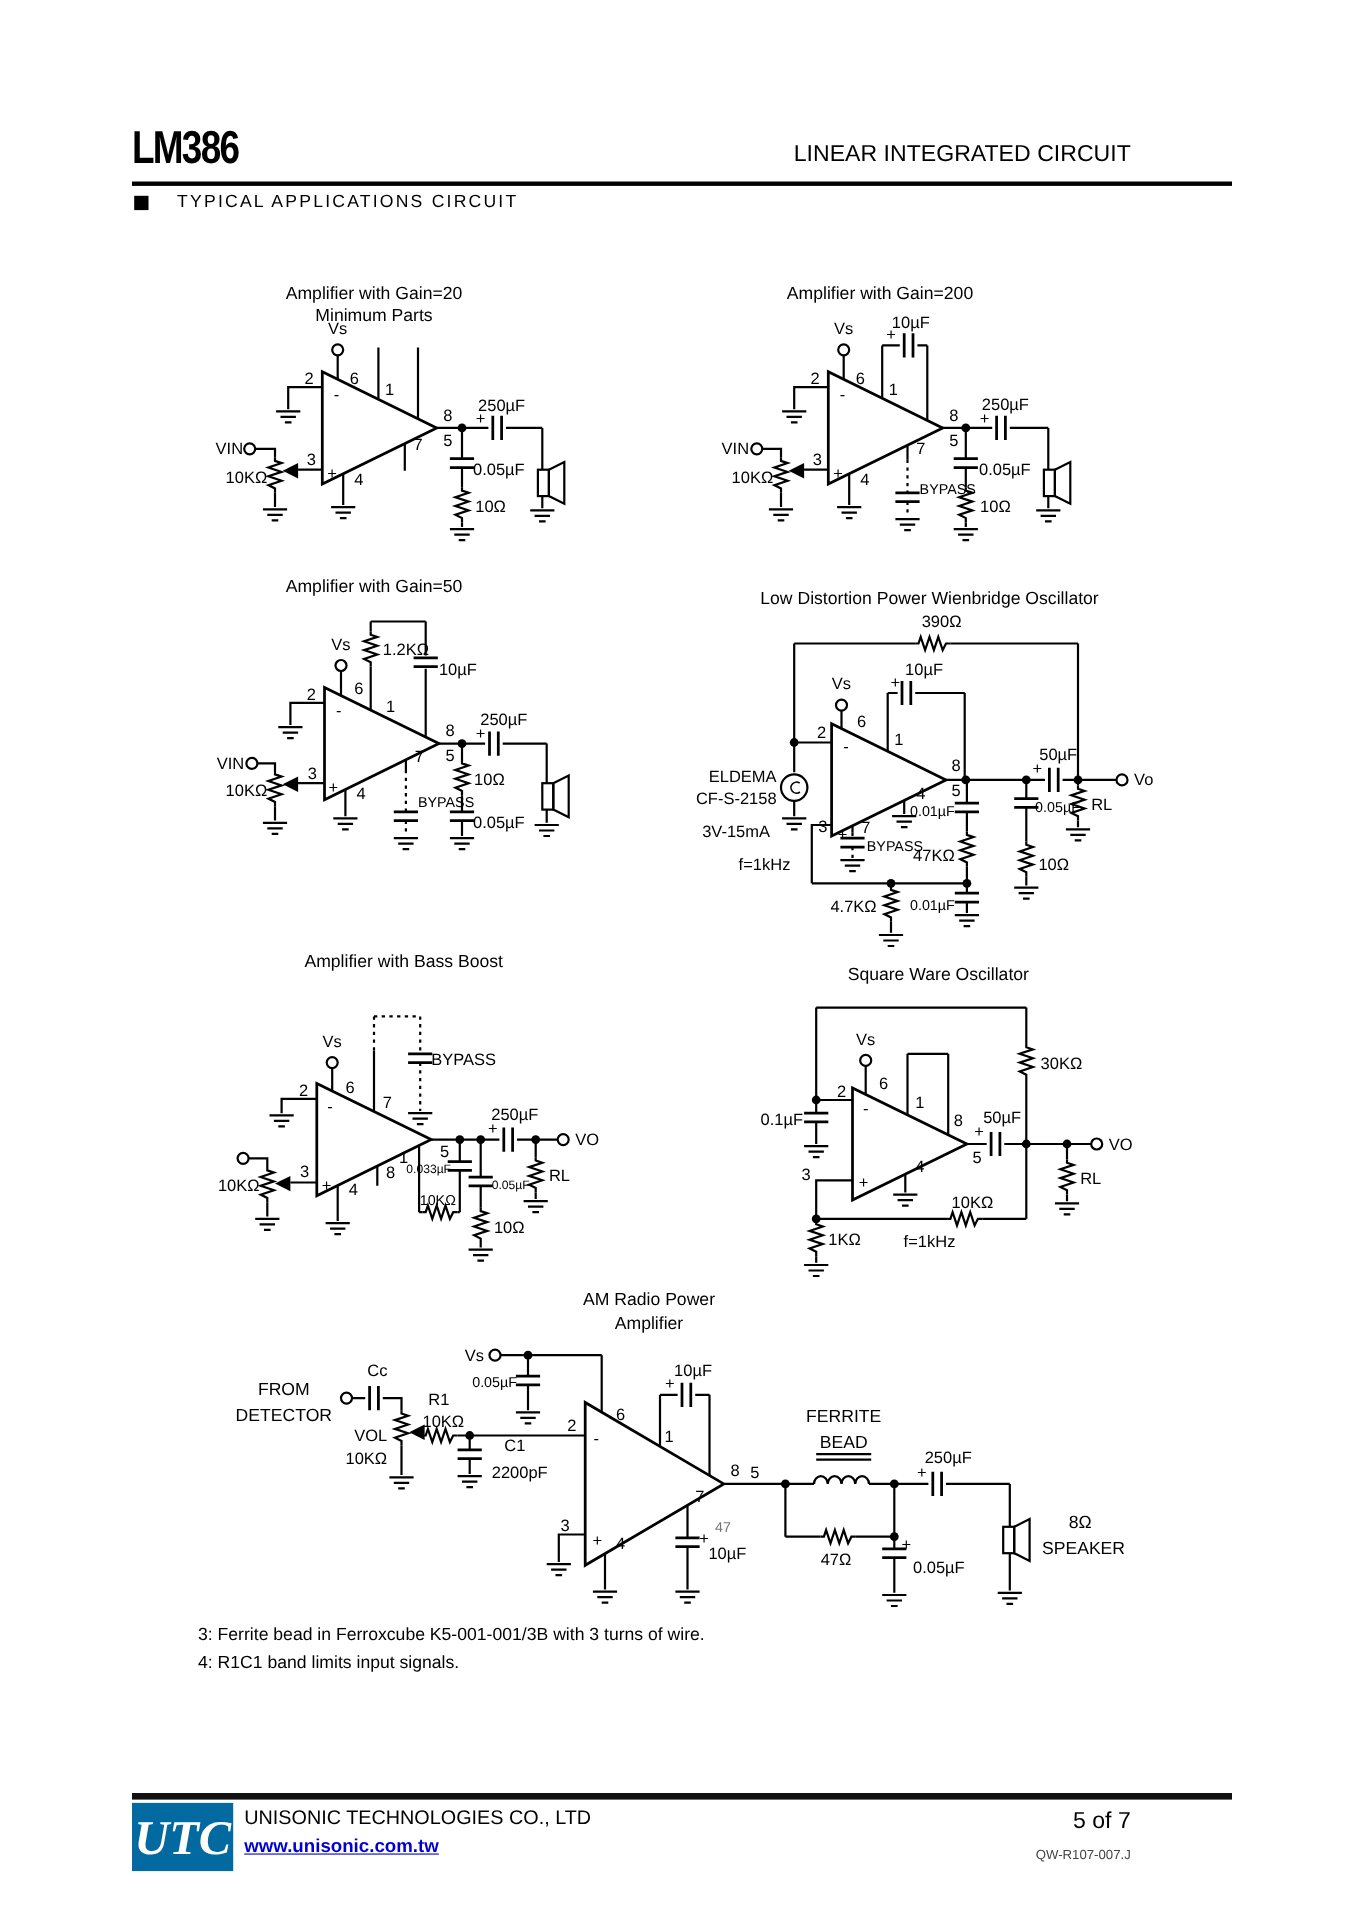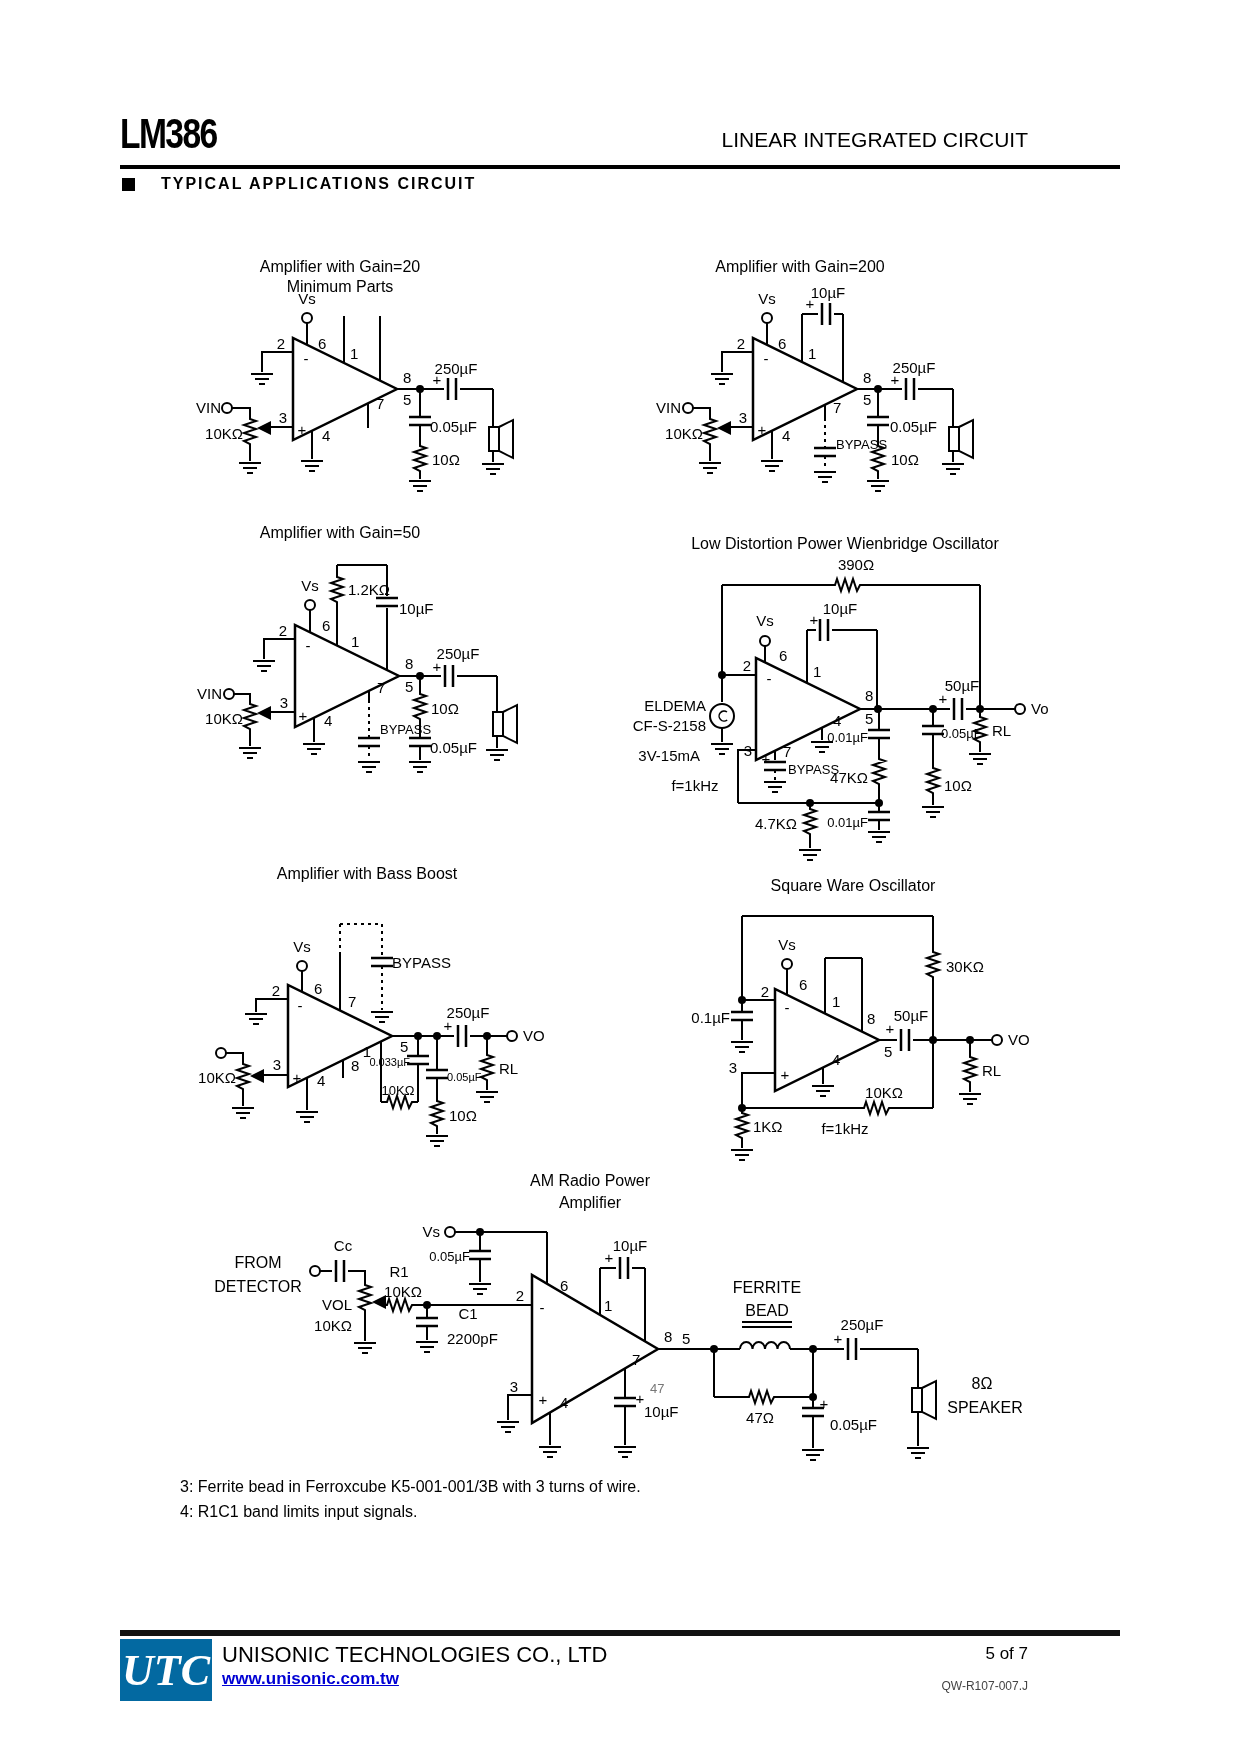--- a/index.html
+++ b/index.html
@@ -2,39 +2,39 @@
 <html><head>
 <meta charset="utf-8">
 <style>
 *{margin:0;padding:0;box-sizing:border-box}
 html,body{background:#fff}
 body{width:1240px;height:1754px;font-family:"Liberation Sans",sans-serif;color:#000;position:relative}
 .page{position:relative;width:1148px;height:1754px;overflow:hidden;background:#fff}
 .hdr-part{position:absolute;left:120px;top:110px;font-size:42px;font-weight:bold;letter-spacing:-2px;transform:scaleX(.8);transform-origin:left}
 .hdr-type{position:absolute;right:120px;top:128px;font-size:21px}
 .hdr-rule{position:absolute;left:120px;top:165px;width:1000px;height:4px;background:#000}
-.section{position:absolute;left:122px;top:175px;font-size:16px;font-weight:bold;letter-spacing:2px;display:flex;align-items:center;gap:26px}
+.section{position:absolute;left:122px;top:175px;font-size:16px;font-weight:normal;letter-spacing:2px;display:flex;align-items:center;gap:26px}
 .bullet{width:13px;height:13px;background:#000;display:inline-block}
 svg.canvas{position:absolute;left:0;top:0}
 svg text{font-size:15px;fill:#000;font-family:"Liberation Sans",sans-serif}
 svg .ttl{font-size:16px}
 svg .md{font-size:13px}
 svg .sm{font-size:11px}
 svg .gray{fill:#777}
 .wire{stroke:#000;stroke-width:2;fill:none}
 .dash{stroke:#000;stroke-width:2;fill:none;stroke-dasharray:3,4}
 .tri{fill:#fff;stroke:#000;stroke-width:2.5}
 .notes{position:absolute;left:122px;top:1474px;font-size:16px;line-height:25px}
 .nlabel{display:inline-block;width:58px}
 .ind{padding-left:58px}
 .fbar{position:absolute;left:120px;top:1630px;width:1000px;height:6px;background:#111}
 .logo{position:absolute;left:120px;top:1639px;width:92px;height:62px;background:#0369a1;color:#fff;display:flex;align-items:center;justify-content:center;font-family:"Liberation Serif",serif;font-style:italic;font-weight:bold;font-size:44px}
-.company{position:absolute;left:222px;top:1642px;font-size:22px}
+.company{position:absolute;left:222px;top:1642px;font-size:18px}
 .url{position:absolute;left:222px;top:1669px;font-size:17px;font-weight:bold;color:#0000d4;text-decoration:underline;cursor:pointer}
-.page-no{position:absolute;right:120px;top:1644px;font-size:17px}
+.page-no{position:absolute;right:120px;top:1644px;font-size:21px}
 .doc-no{position:absolute;right:120px;top:1679px;font-size:12px;color:#444}
 </style>
 </head>
 <body>
 
 <div class="page">
 
   <div class="hdr-part">LM386</div>
   <div class="hdr-type">LINEAR INTEGRATED CIRCUIT</div>
   <div class="hdr-rule"></div>

